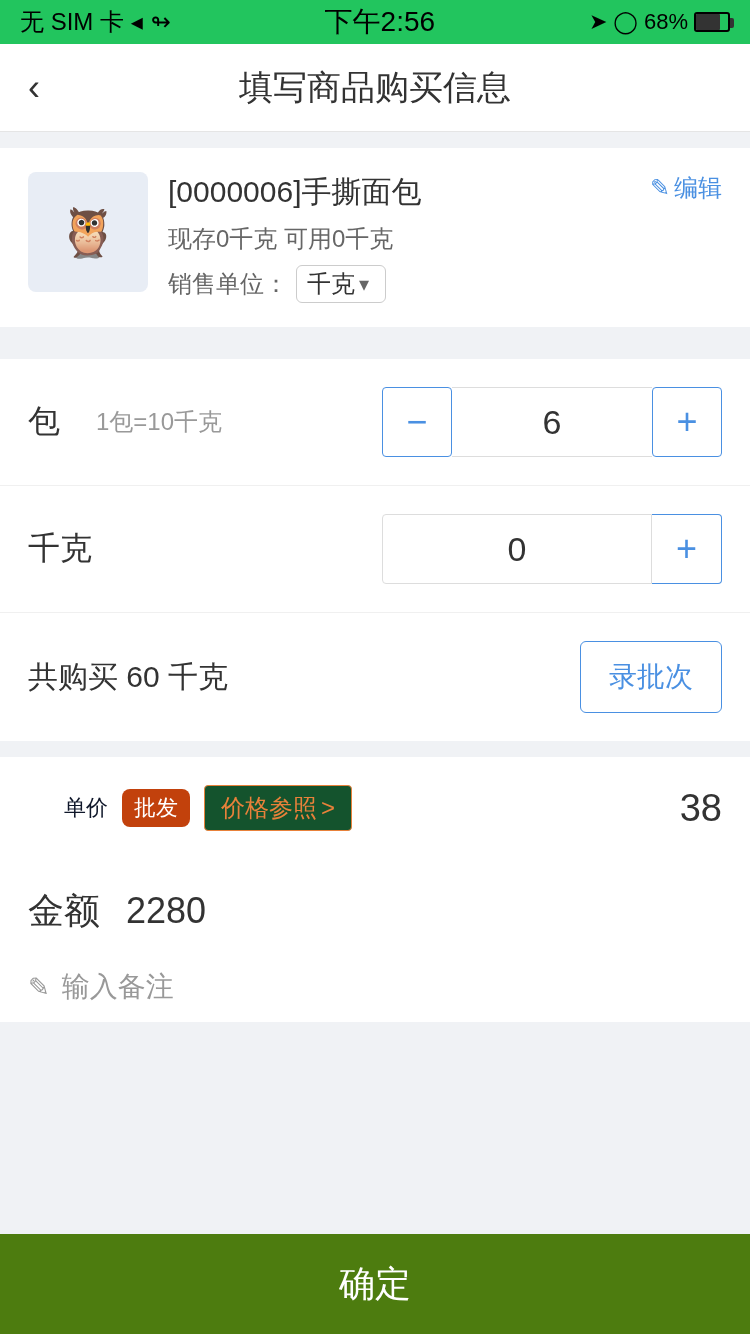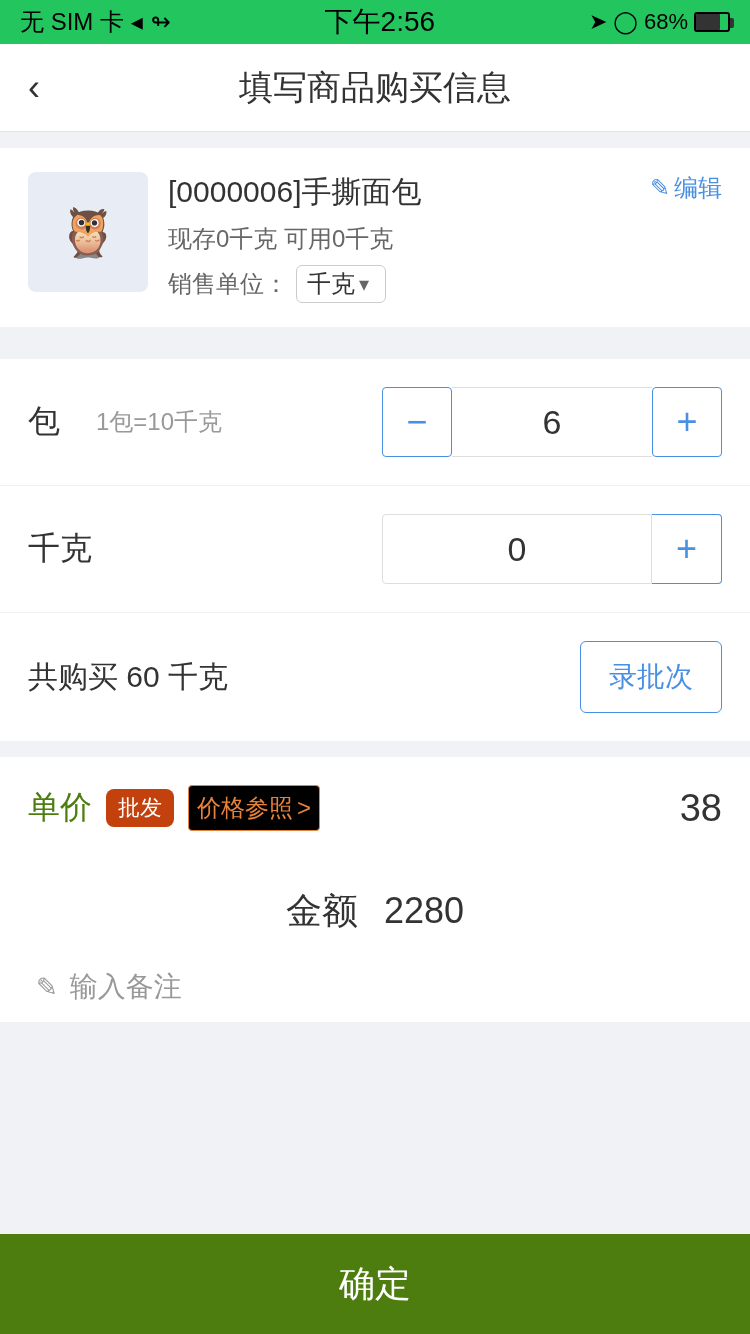--- a/index.html
+++ b/index.html
@@ -221,38 +221,39 @@
 
     
     .price-section {
       background: #fff;
       margin-top: 0;
       padding: 28px 28px;
       display: flex;
       align-items: center;
     }
     .price-label {
-      font-size: 32px;
-      color: #4d7c0f;
+      font-size: 22px;
+      color: #0f172a;
       margin-right: 14px;
+      margin-left: 36px;
     }
     .price-badge {
       background: #c2410c;
       color: #fff;
       font-size: 22px;
       padding: 4px 12px;
       border-radius: 8px;
       margin-right: 14px;
     }
     .price-ref-btn {
       border: 1px solid #e8813a;
       color: #e8813a;
-      background: #000000;
+      background: #14532d;
       border-radius: 4px;
-      padding: 6px 8px;
+      padding: 6px 16px;
       font-size: 24px;
       display: flex;
       align-items: center;
       gap: 4px;
       cursor: pointer;
     }
     .price-value {
       margin-left: auto;
       font-size: 38px;
       color: #333;
@@ -382,21 +383,21 @@
 <div class="price-section">
   <span class="price-label">单价</span>
   <span class="price-badge">批发</span>
   <button class="price-ref-btn">
     <span>价格参照</span>
     <span>&gt;</span>
   </button>
   <span class="price-value">38</span>
 </div>
 
-<div style="background:#fff; padding: 28px 36px 0; text-align: center;">
+<div style="background:#fff; padding: 28px 28px 0;">
   <div class="amount-text">
     <span>金额</span>
     <span style="margin-left:16px;">2280</span>
   </div>
   <div class="remark-row">
     <span class="remark-icon">✎</span>
     <span class="remark-text">输入备注</span>
   </div>
 </div>
 

